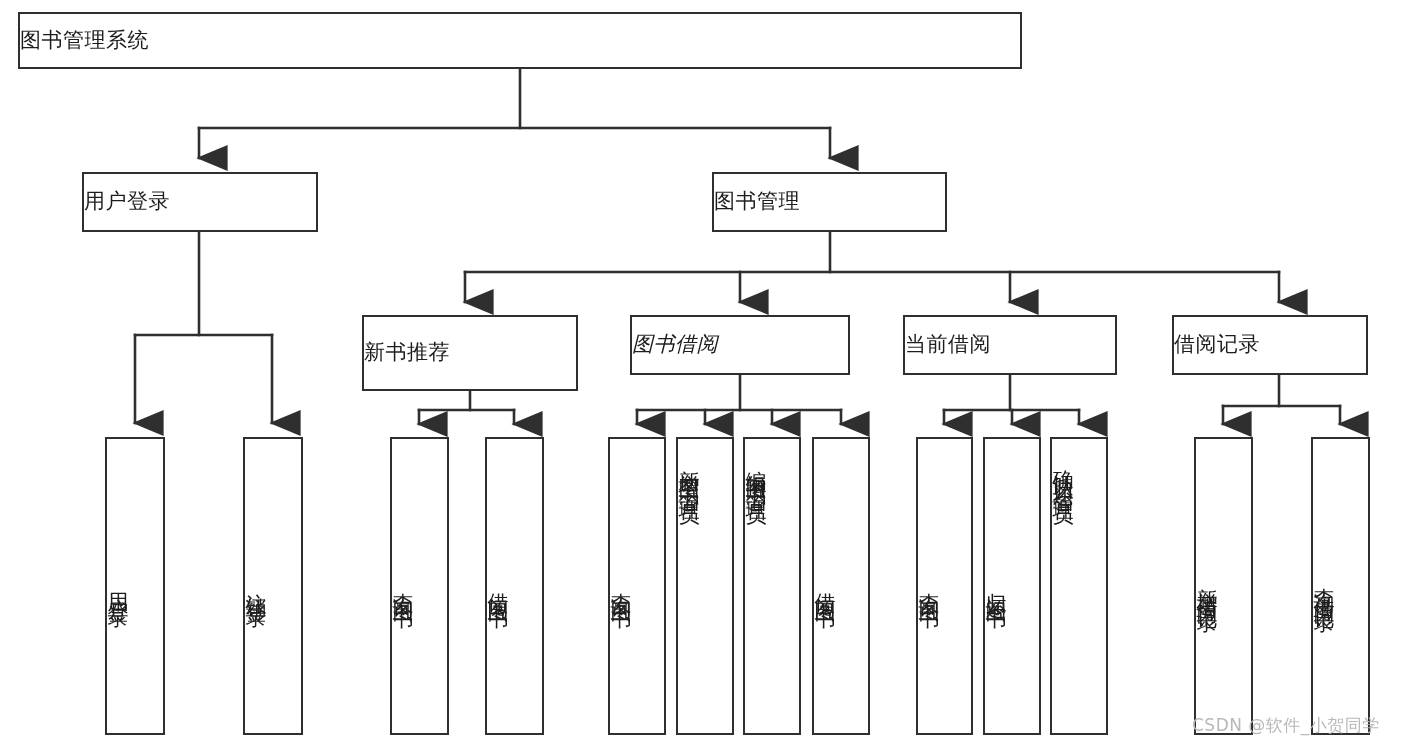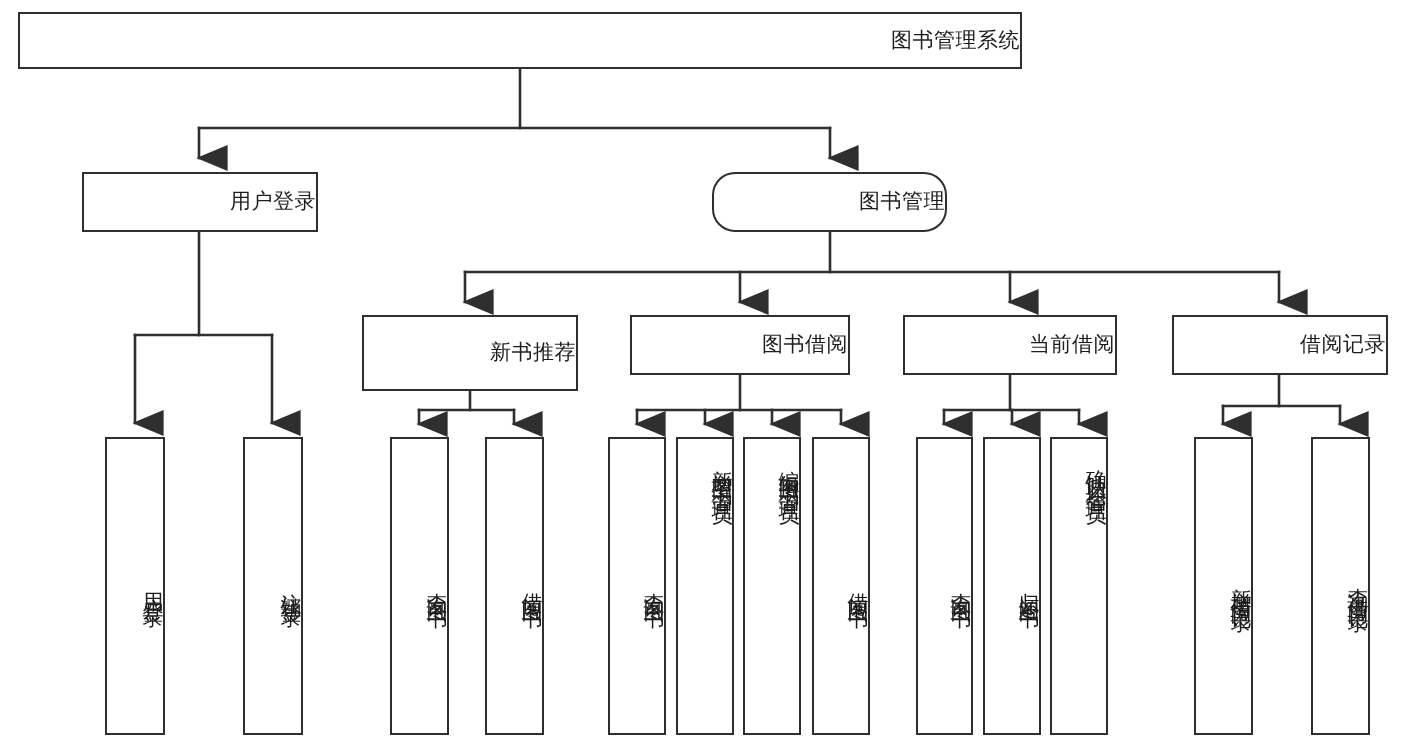--- a/index.html
+++ b/index.html
@@ -24,21 +24,21 @@
     width: 1405px;
     height: 747px;
   }
   .node {
     position: absolute;
     box-sizing: border-box;
     background: #ffffff;
     border: 2.5px solid #2f2f2f;
     display: flex;
     align-items: center;
-    justify-content: flex-end;
+    justify-content: flex-start;
     z-index: 2;
   }
   .node-label {
     color: #1d1d1d;
     font-size: 21px;
     line-height: 1.12;
     white-space: nowrap;
     letter-spacing: 0.5px;
   }
   .node.vertical {
@@ -131,34 +131,34 @@
     </g>
   </svg>
 
   <div class="node" style="left:18px; top:12px; width:1004px; height:57px;">
     <span class="node-label">图书管理系统</span>
   </div>
 
   <div class="node" style="left:82px; top:172px; width:236px; height:60px;">
     <span class="node-label">用户登录</span>
   </div>
-  <div class="node" style="left:712px; top:172px; width:235px; height:60px;border-radius:23px;">
+  <div class="node" style="left:712px; top:172px; width:235px; height:60px;">
     <span class="node-label">图书管理</span>
   </div>
 
   <div class="node" style="left:362px; top:315px; width:216px; height:76px;">
     <span class="node-label">新书推荐</span>
   </div>
-  <div class="node" style="left:630px; top:315px; width:220px; height:60px;">
+  <div class="node" style="left:630px; top:315px; width:220px; height:60px;font-style:italic;">
     <span class="node-label">图书借阅</span>
   </div>
   <div class="node" style="left:903px; top:315px; width:214px; height:60px;">
     <span class="node-label">当前借阅</span>
   </div>
-  <div class="node" style="left:1172px; top:315px; width:216px; height:60px;">
+  <div class="node" style="left:1172px; top:315px; width:196px; height:60px;">
     <span class="node-label">借阅记录</span>
   </div>
 
   <div class="node vertical v-center" style="left:105px; top:437px; width:60px; height:298px;">
     <span class="node-label">用户登录</span>
   </div>
   <div class="node vertical v-center" style="left:243px; top:437px; width:60px; height:298px;">
     <span class="node-label">注销登录</span>
   </div>
 
@@ -192,14 +192,15 @@
     <span class="node-label">确认归还（管理员）</span>
   </div>
 
   <div class="node vertical v-center" style="left:1194px; top:437px; width:59px; height:298px;">
     <span class="node-label">新增借阅记录</span>
   </div>
   <div class="node vertical v-center" style="left:1311px; top:437px; width:59px; height:298px;">
     <span class="node-label">查询借阅记录</span>
   </div>
 
+  <div class="watermark">CSDN @软件_小贺同学</div>
 
 </div>
 
 </body></html>

